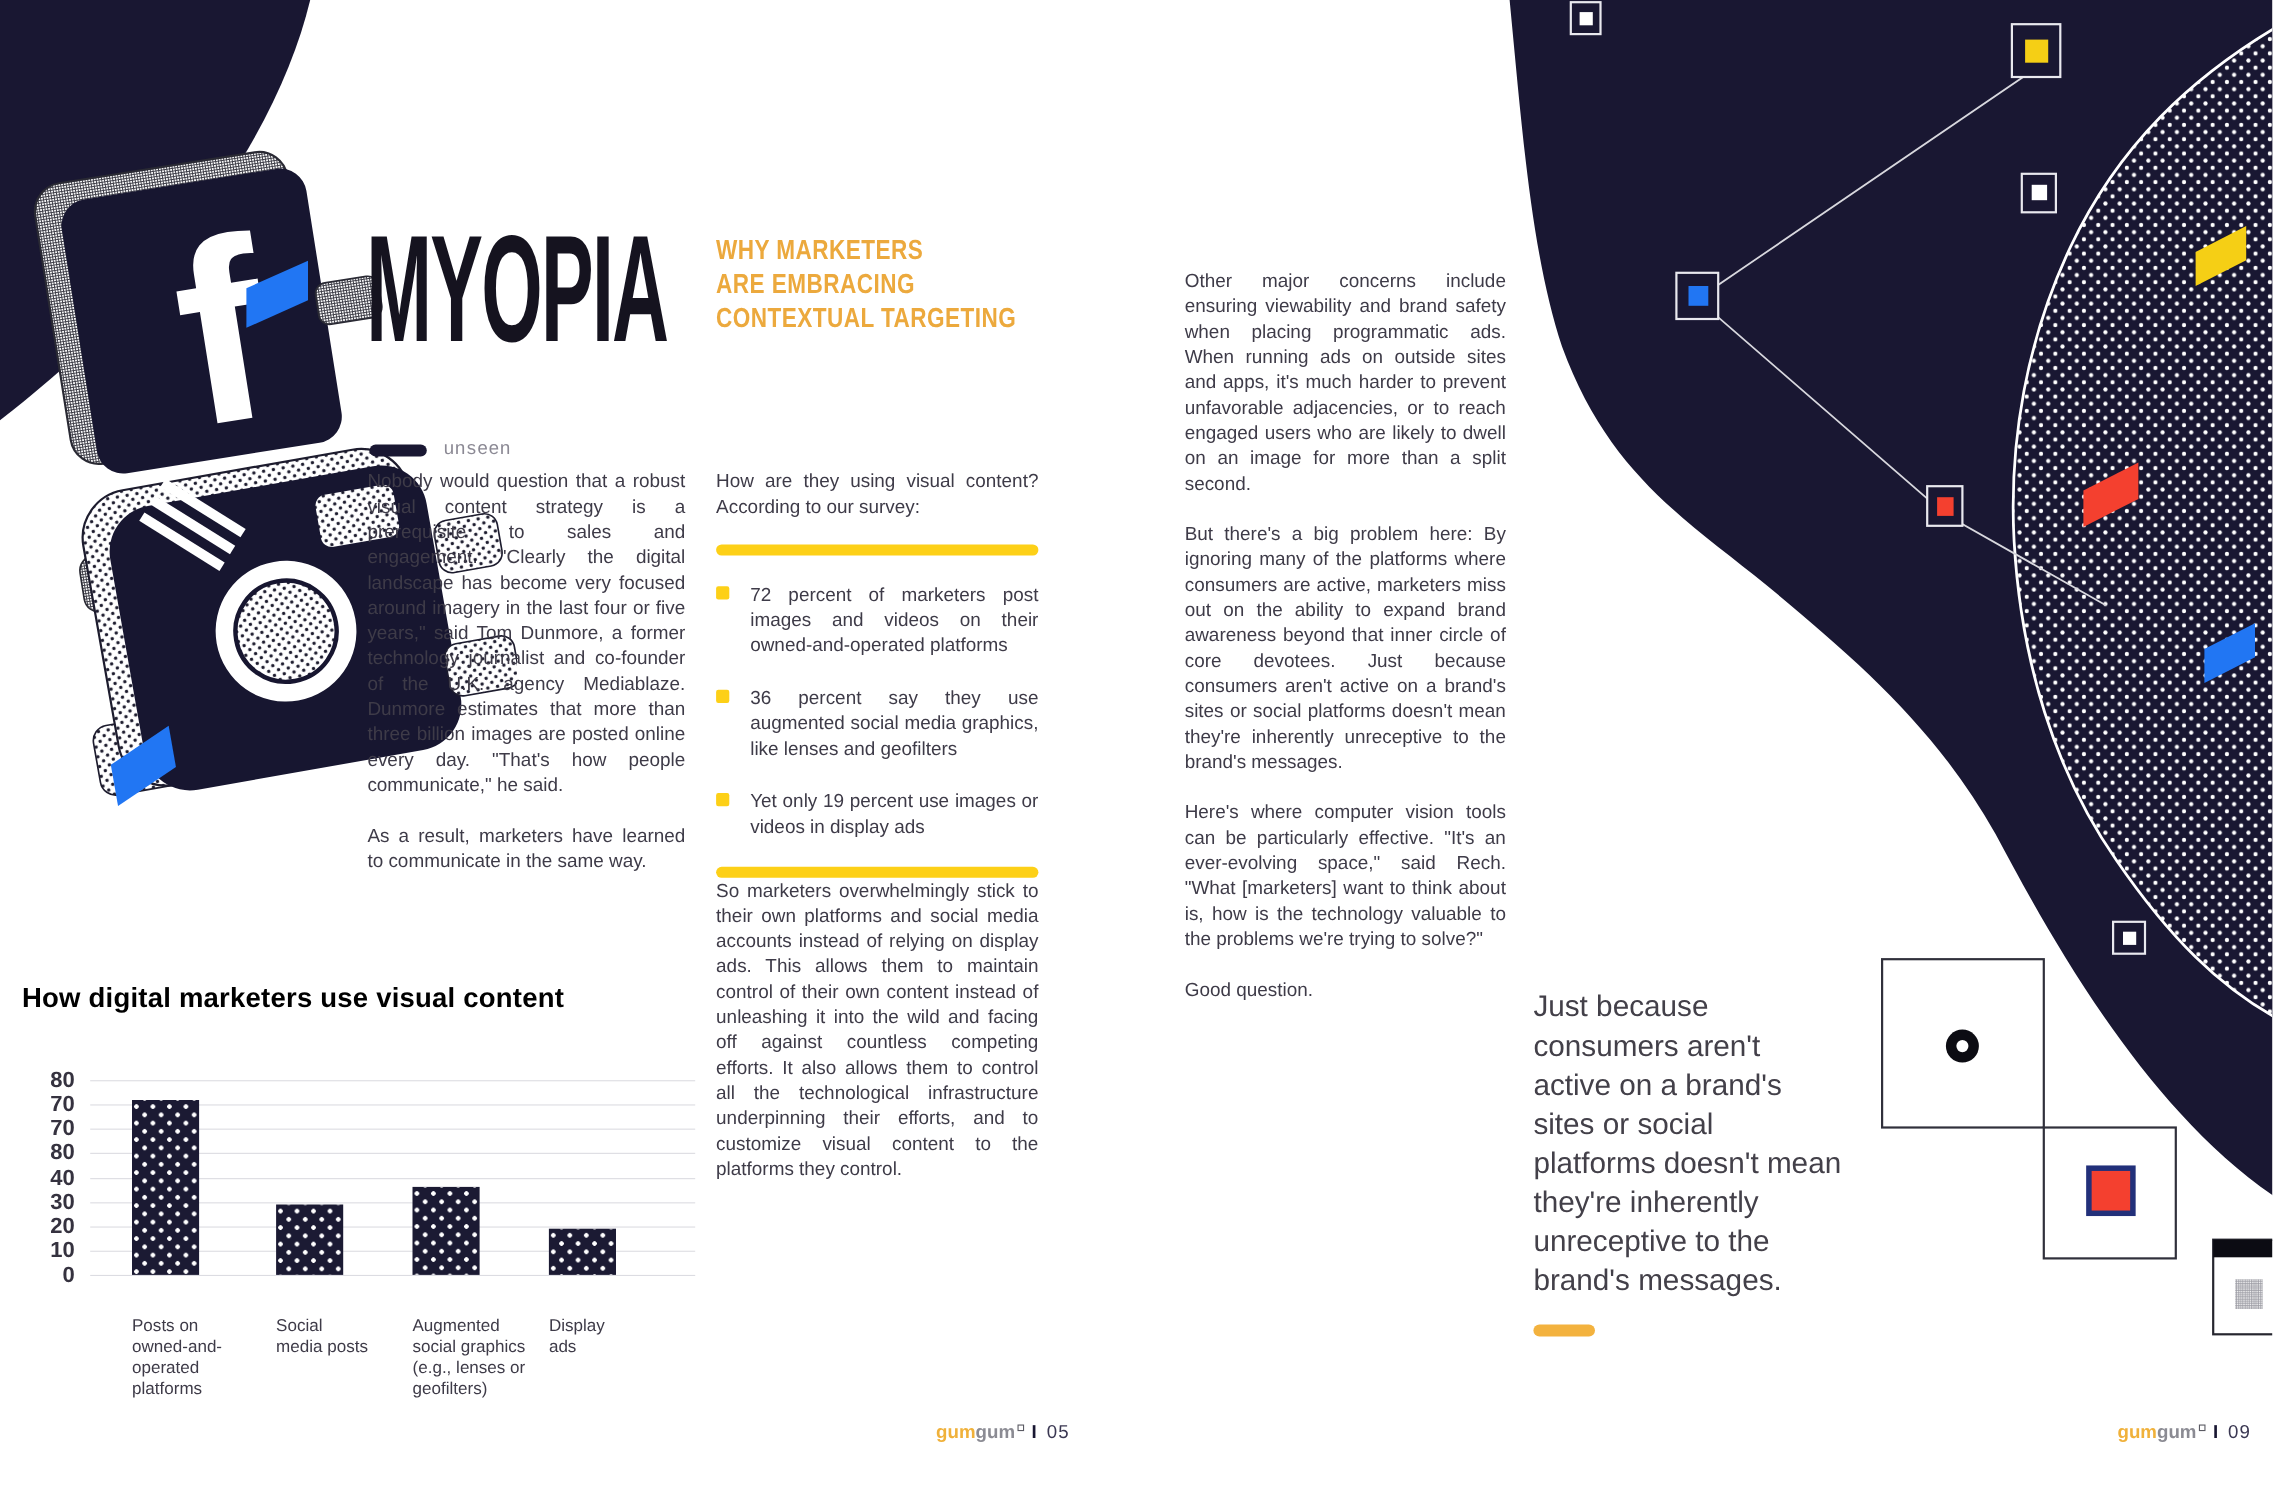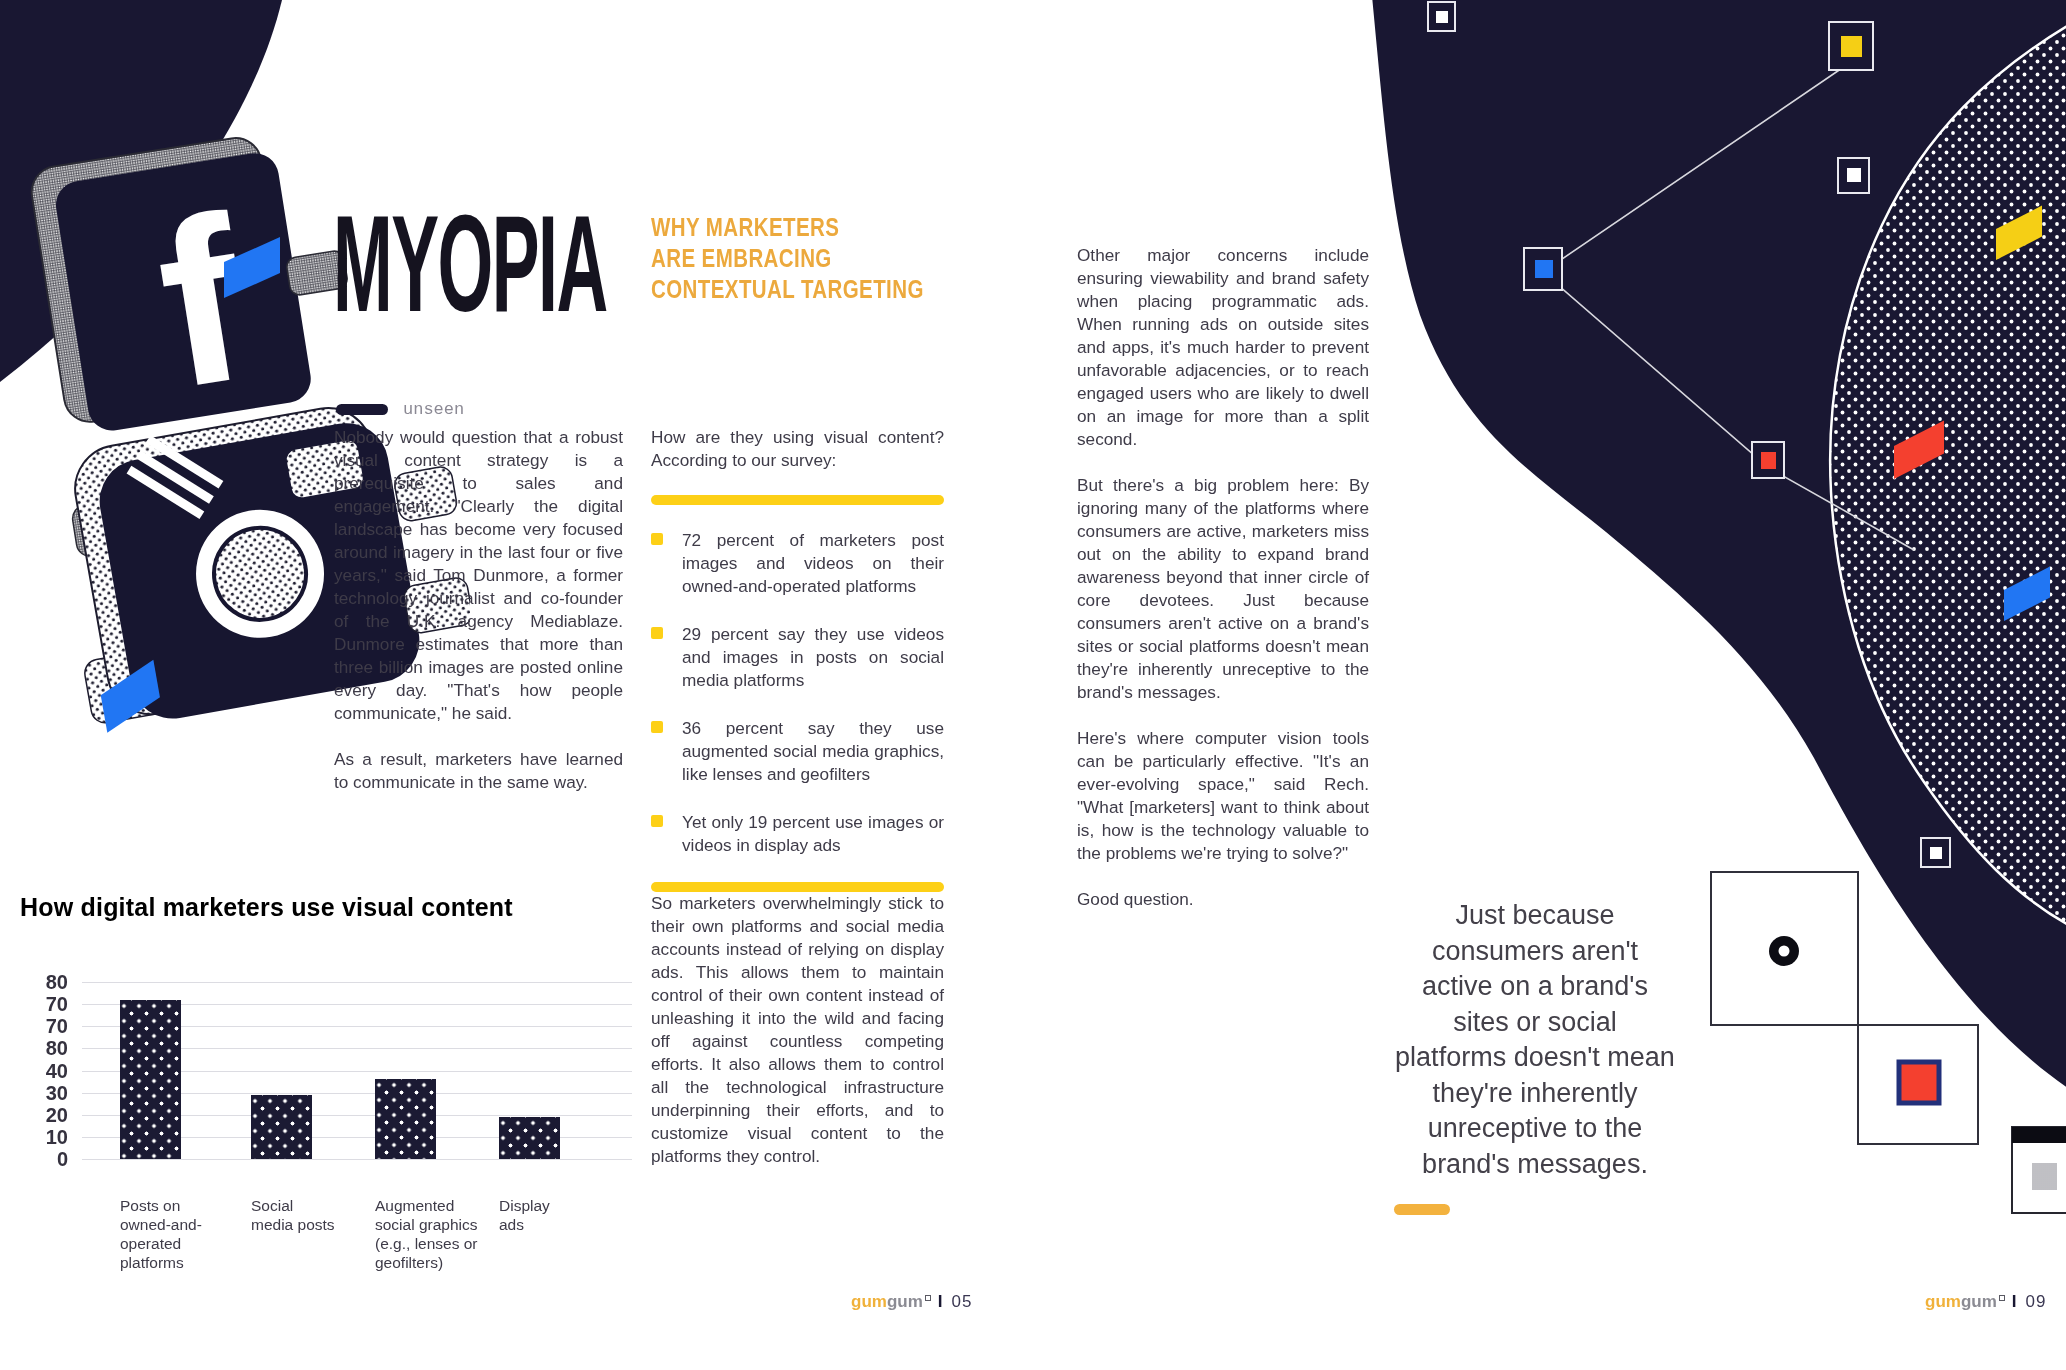--- a/index.html
+++ b/index.html
@@ -29,21 +29,21 @@
   #col3{left:1077px;top:244px;width:292px;}
 
   .ybar{height:10px;border-radius:5px;background:#fdd017;margin:18px 0 0 0;}
   ul.bullets{list-style:none;margin:24px 0 0 0;padding:0;}
   ul.bullets li{position:relative;padding-left:31px;margin-bottom:25px;text-align:justify;}
   .bullet-sq{position:absolute;left:0;top:4px;width:12px;height:12px;background:#fdd017;border-radius:2px;}
   .outro{margin-top:28px;}
 
   
   #pullquote{left:1394px;top:898px;width:282px;font-size:27px;line-height:35.5px;
-             color:#434049;text-align:center;}
+             color:#434049;text-align:left;}
   .quote-bar{width:56px;height:11px;border-radius:6px;background:#f3b23e;margin-top:22px;}
 
   
   #chart-title{left:20px;top:893px;font-size:25px;font-weight:bold;color:#000000;letter-spacing:0.2px;}
   #plot{position:absolute;left:82px;top:982px;width:550px;height:177px;z-index:1;}
   .gl{position:absolute;left:0;right:0;height:1px;background:#dcdce2;}
   .bar{position:absolute;bottom:0;width:61px;background-color:#1b1a33;
        background-image:radial-gradient(circle,#ffffff 1.9px,rgba(0,0,0,0) 2.1px),
                         radial-gradient(circle,#ffffff 1.9px,rgba(0,0,0,0) 2.1px);
        background-size:15px 15px,15px 15px;background-position:4px 6px,11.5px 13.5px;}
@@ -195,21 +195,20 @@
   <div id="col1" class="txt col">
     <p>Nobody would question that a robust visual content strategy is a prerequisite to sales and engagement. "Clearly the digital landscape has become very focused around imagery in the last four or five years," said Tom Dunmore, a former technology journalist and co-founder of the U.K. agency Mediablaze. Dunmore estimates that more than three billion images are posted online every day. "That's how people communicate," he said.</p>
     <p>As a result, marketers have learned to communicate in the same way.</p>
   </div>
 
   <div id="col2" class="txt col">
     <p>How are they using visual content? According to our survey:</p>
     <div class="ybar"></div>
     <ul class="bullets">
       <li><span class="bullet-sq"></span><span>72 percent of marketers post images and videos on their owned-and-operated platforms</span></li>
-      <li><span class="bullet-sq"></span><span>29 percent say they use videos and images in posts on social media platforms</span></li>
       <li><span class="bullet-sq"></span><span>36 percent say they use augmented social media graphics, like lenses and geofilters</span></li>
       <li><span class="bullet-sq"></span><span>Yet only 19 percent use images or videos in display ads</span></li>
     </ul>
     <div class="ybar"></div>
     <p class="outro">So marketers overwhelmingly stick to their own platforms and social media accounts instead of relying on display ads. This allows them to maintain control of their own content instead of unleashing it into the wild and facing off against countless competing efforts. It also allows them to control all the technological infrastructure underpinning their efforts, and to customize visual content to the platforms they control.</p>
   </div>
 
   <div id="chart-title" class="txt">How digital marketers use visual content</div>
   <div id="ylabels">
       <div class="yl" style="top: 177px;">0</div>

